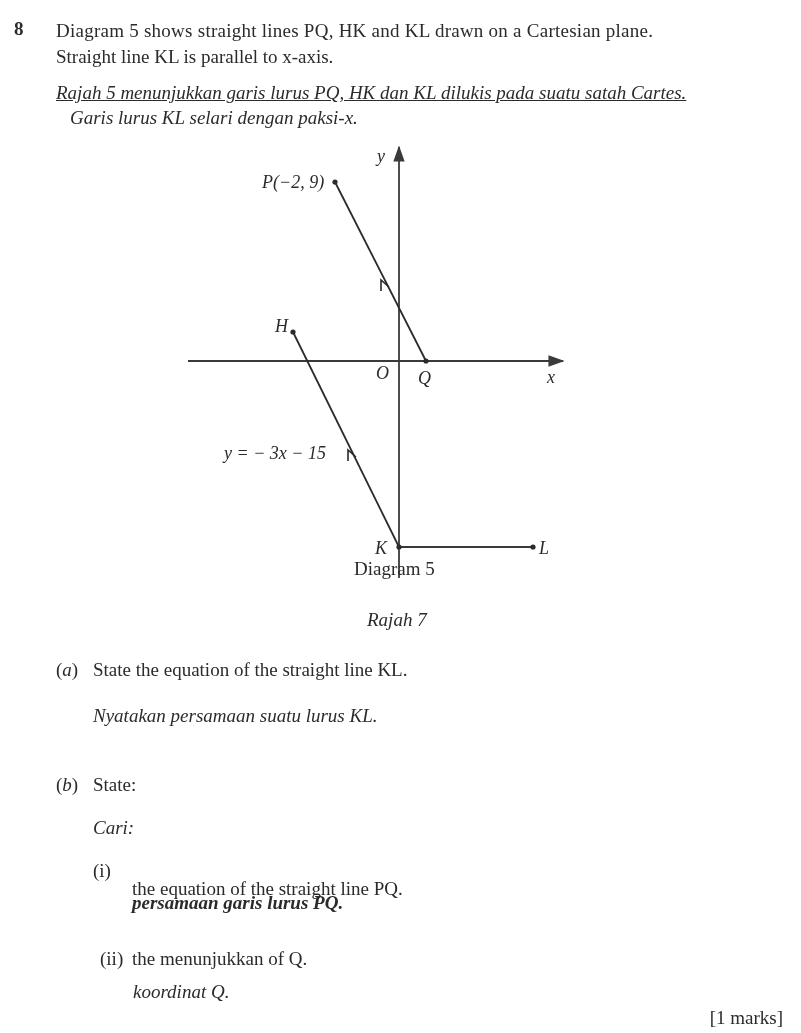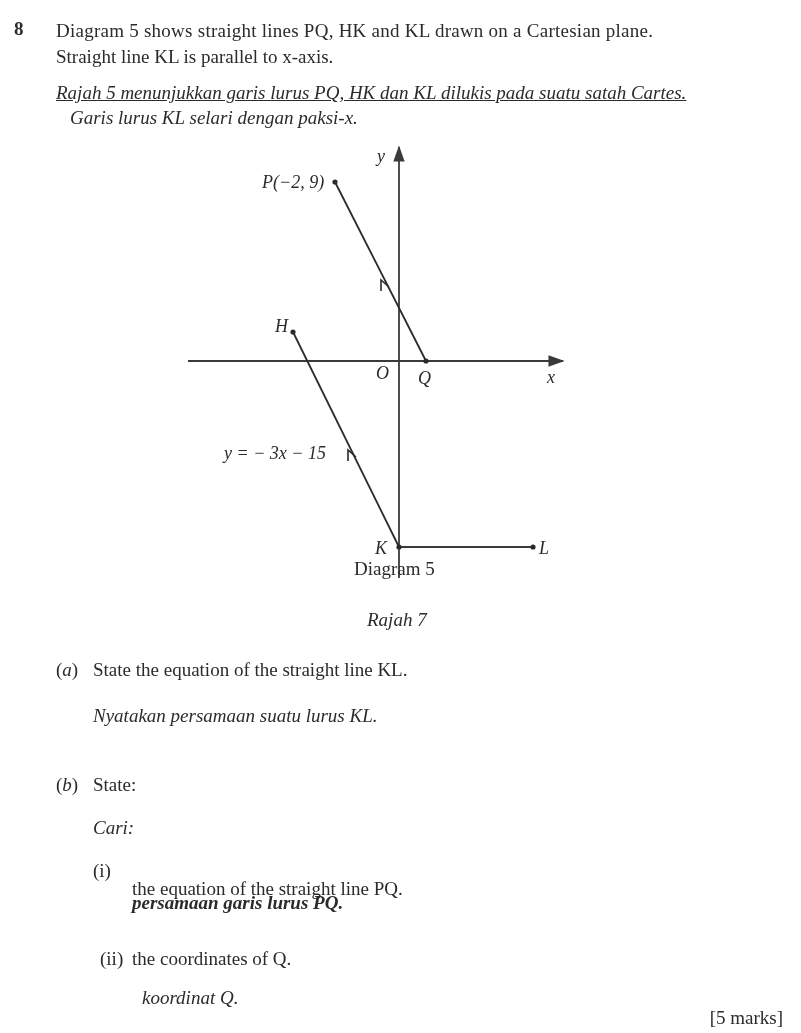--- a/index.html
+++ b/index.html
@@ -72,18 +72,18 @@
 
 <div class="abs txt" style="left:56px; top:772px;">(<span class="it">b</span>)</div>
 <div class="abs txt" style="left:93px; top:772px;">State:</div>
 <div class="abs txt it" style="left:93px; top:815px;">Cari:</div>
 
 <div class="abs txt" style="left:93px; top:858px;">(i)</div>
 <div class="abs txt" style="left:132px; top:876px;">the equation of the straight line PQ.</div>
 <div class="abs txt it" style="left:132px; top:890px;font-weight:bold;">persamaan garis lurus PQ.</div>
 
 <div class="abs txt" style="left:100px; top:946px;">(ii)</div>
-<div class="abs txt" style="left:132px; top:946px;">the coordinates of Q.</div>
-<div class="abs txt it" style="left:142px; top:979px;margin-top:6px;">koordinat Q.</div>
+<div class="abs txt" style="left:132px; top:946px;">the menunjukkan of Q.</div>
+<div class="abs txt it" style="left:133px; top:979px;">koordinat Q.</div>
 
 <div class="abs txt" style="right:18px; top:1005px;">
-  <span>[5 marks]</span>
+  <span>[1 marks]</span>
 </div>
 
 </body></html>

